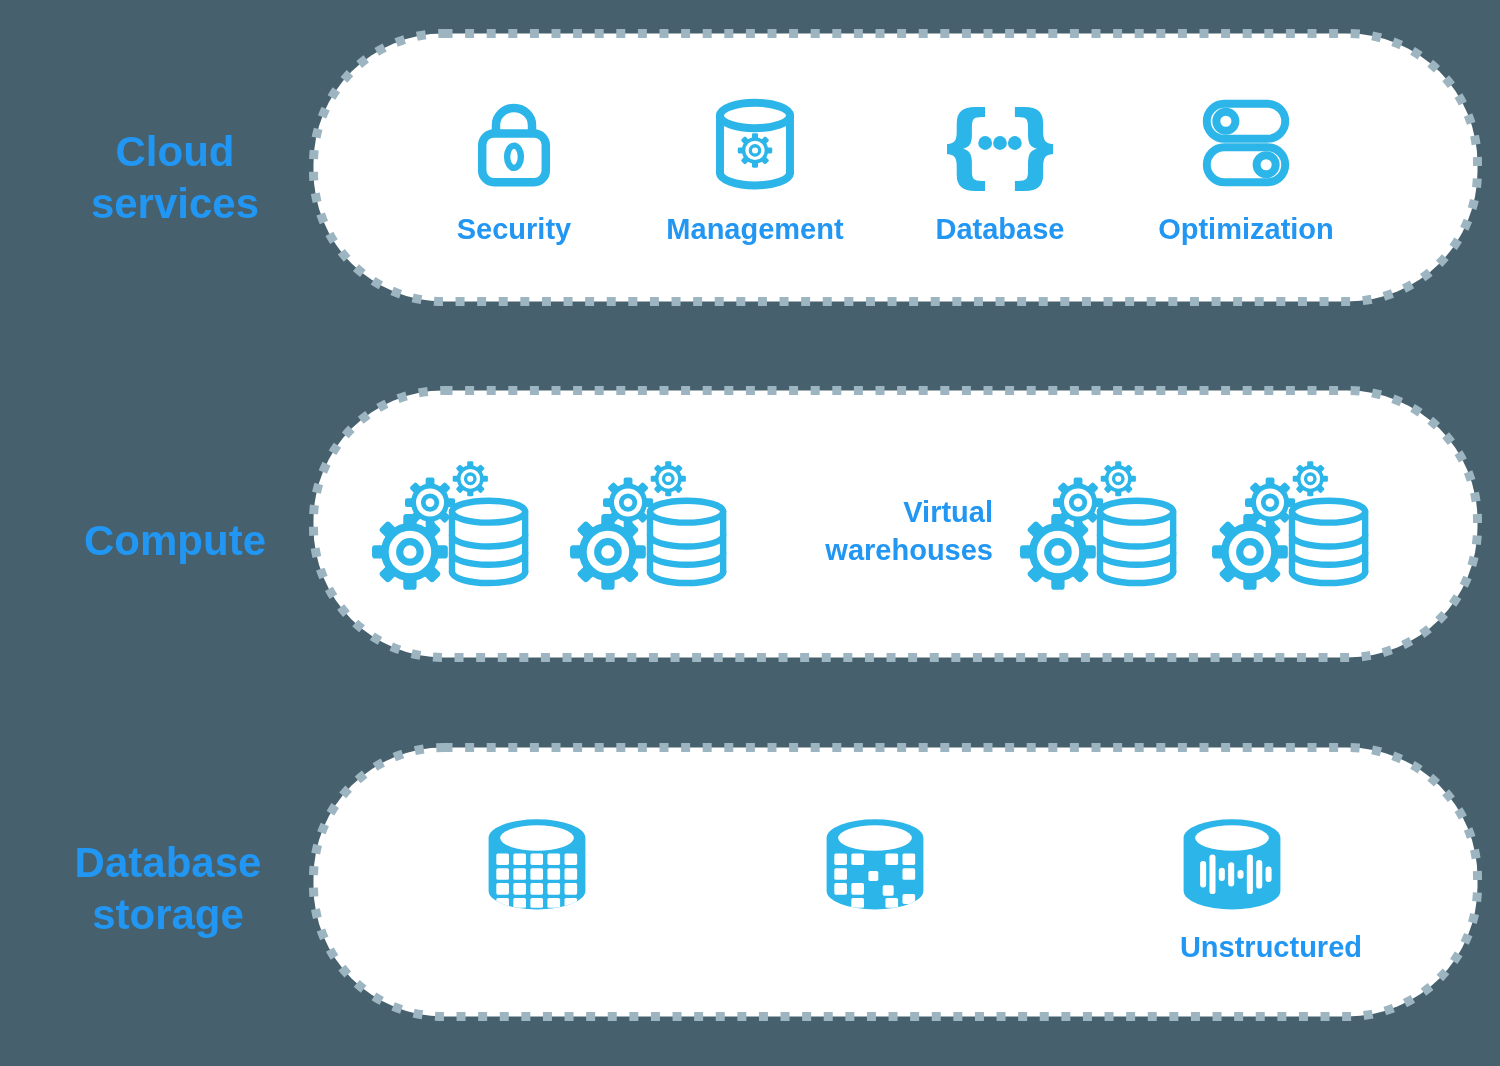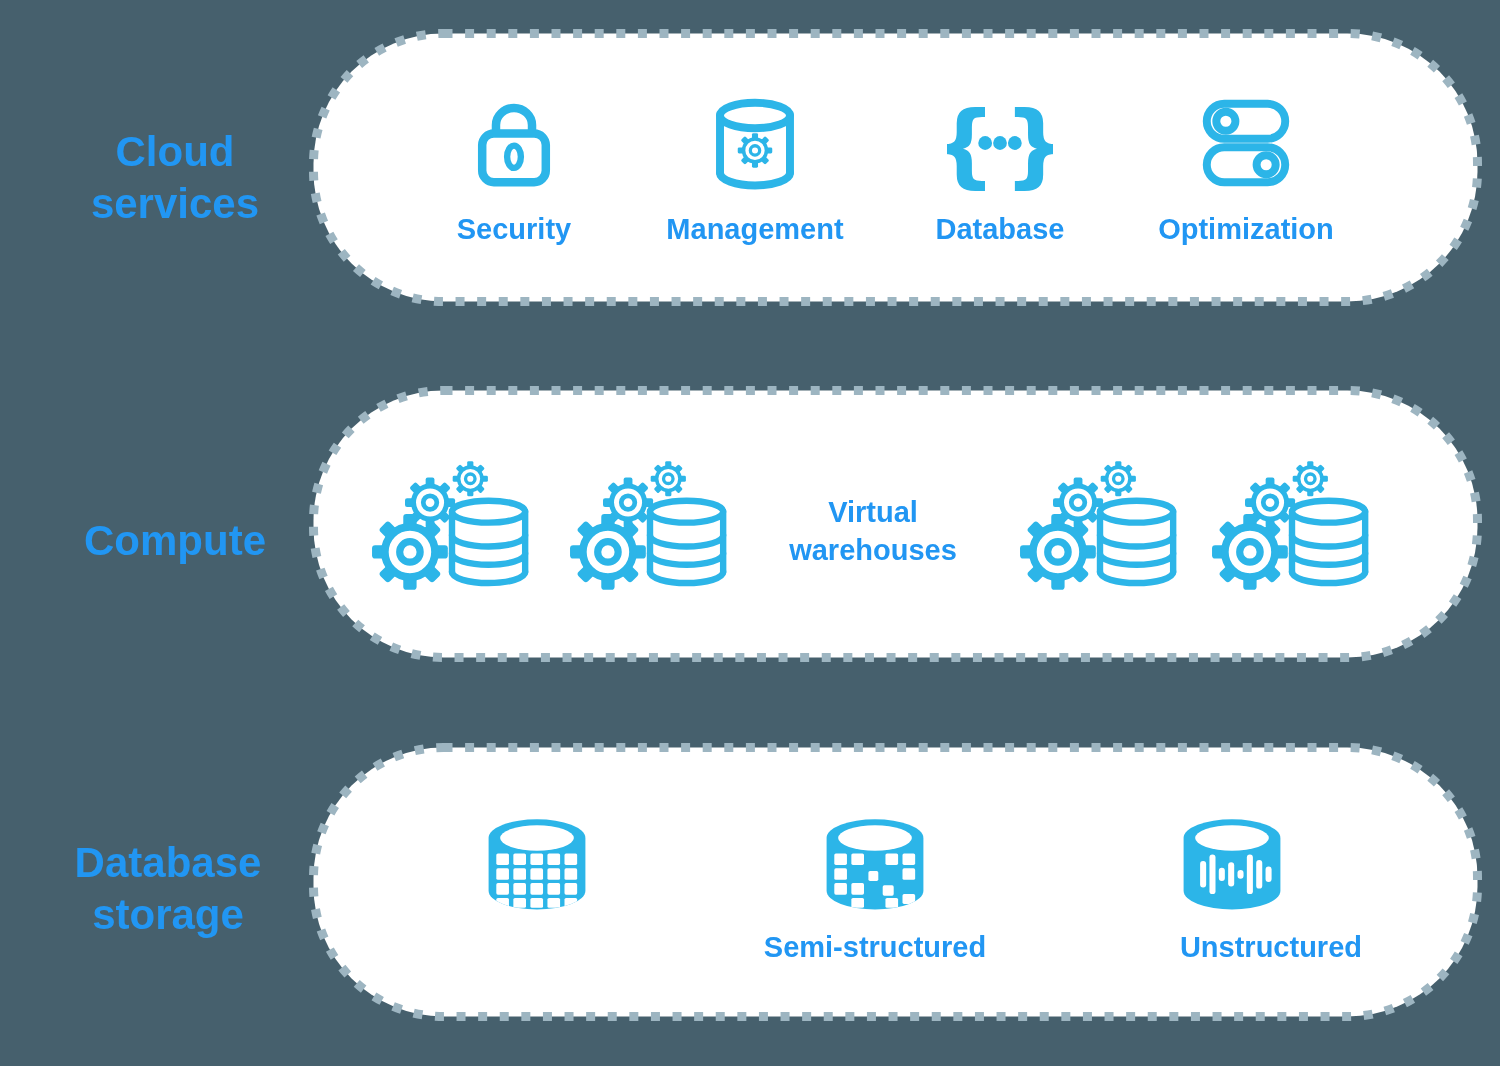--- a/index.html
+++ b/index.html
@@ -18,21 +18,21 @@
   .icon-box { display:flex; align-items:center; justify-content:center; }
   .svc-item .icon-box { height:118px; width:100%; }
   .st-item  .icon-box { height:120px; width:100%; }
   .item-label {
     color:#2196f3; font-weight:bold; font-size:29px; line-height:30px;
     margin-top:12px;
   }
   .wh { position:absolute; }
   .center-text {
     position:absolute; color:#2196f3; font-weight:bold;
-    font-size:29px; line-height:38px; text-align:center;
+    font-size:29px; line-height:38px; text-align:right;
   }
 </style>
 </head>
 <body>
 
 <svg width="0" height="0" style="position:absolute" aria-hidden="true">
   <defs>
     <g id="gear">
       <g fill="#2cb5e8">
         <rect x="-6.5" y="-37" width="13" height="17" rx="3"></rect>
@@ -221,21 +221,20 @@
               <rect x="75" y="57.5" width="11.5" height="10.5" rx="1.5"></rect>
             <rect x="13" y="71" width="11.5" height="10.5" rx="1.5"></rect>
               <rect x="28.5" y="71" width="11.5" height="10.5" rx="1.5"></rect>
               <rect x="57" y="73" width="10" height="9.5" rx="1.5"></rect>
             <rect x="28.5" y="84.5" width="11.5" height="9" rx="1.5"></rect>
               <rect x="59.5" y="84.5" width="11.5" height="9" rx="1.5"></rect>
               <rect x="75" y="81" width="11.5" height="9" rx="1.5"></rect>
           </g>
         </svg>
       </div>
-      <div class="item-label">Semi-structured</div>
     </div>
 
     <div class="st-item" style="left:794px; top:58px; width:260px;text-align:right;">
       <div class="icon-box">
         <svg width="110" height="110" viewBox="0 0 100 100">
           <path d="M6 30 a44 17 0 0 1 88 0 v48 a44 17 0 0 1 -88 0 z" fill="#2cb5e8"></path>
           <ellipse cx="50" cy="30" rx="33.5" ry="11.5" fill="#fff"></ellipse>
           <g fill="#fff" clip-path="url(#cylclip)">
             <rect x="21" y="51" width="5.5" height="24" rx="2.7"></rect>
             <rect x="29.5" y="45" width="5.5" height="36" rx="2.7"></rect>

